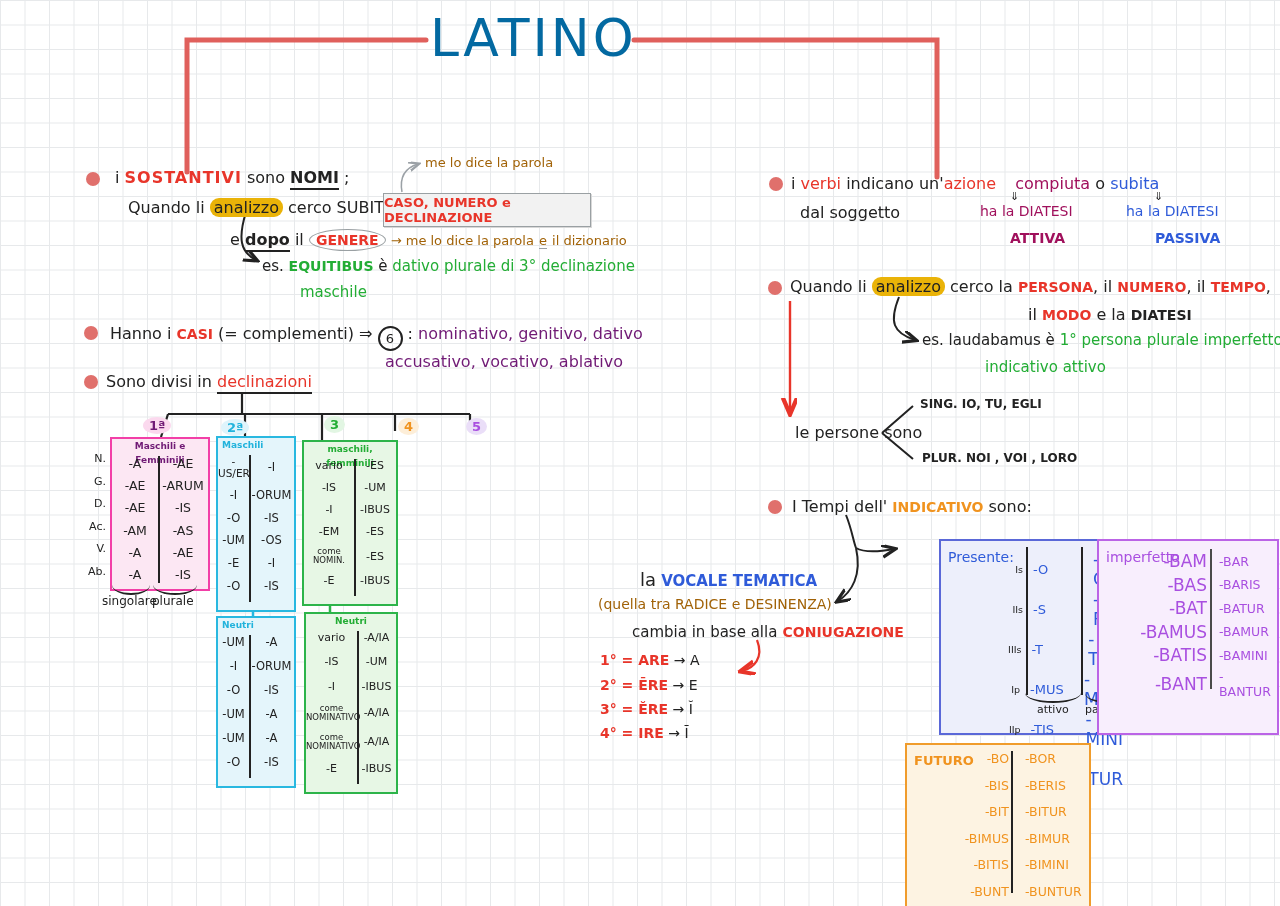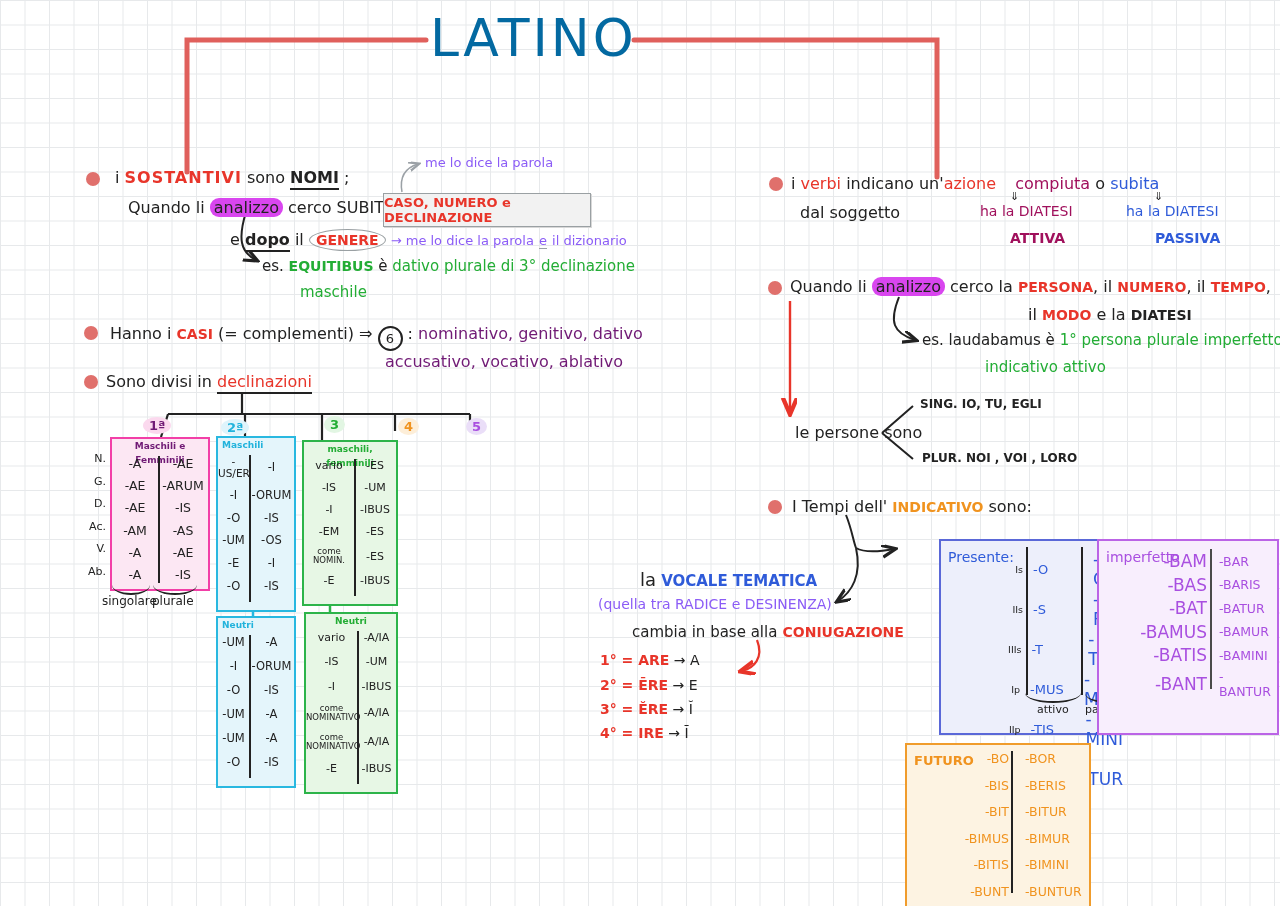--- a/index.html
+++ b/index.html
@@ -8,28 +8,28 @@
   .grid{position:absolute;inset:0;
     background-image:linear-gradient(#e7e9eb 1px,transparent 1px),
                      linear-gradient(90deg,#e7e9eb 1px,transparent 1px);
     background-size:24.5px 24.5px;}
   .abs{position:absolute;white-space:nowrap;}
   svg.overlay{position:absolute;inset:0;pointer-events:none;}
 
   
   .k{color:#222}.red{color:#e8352a}.mag{color:#701a75}
   .grn{color:#23ad35}.cyn{color:#22b3dc}.blu{color:#2f5bd9}.pur{color:#a94fe0}
-  .org{color:#f0931f}.mar{color:#a0105c}.gry{color:#8b5cf6}
+  .org{color:#f0931f}.mar{color:#a0105c}.gry{color:#a16207}
 
   .t16{font-size:16px}.t15{font-size:15px}.t14{font-size:14px}.t13{font-size:13px}
   .t12{font-size:12px}.t11{font-size:11px}
   .bold{font-weight:bold}
   .ul{border-bottom:2px solid #222;padding-bottom:1px;}
   .ulg{border-bottom:1.5px solid #9ba1a6;}
-  .hl{background:#d946ef;border-radius:9px;padding:0 4px;}
+  .hl{background:#eab308;border-radius:9px;padding:0 4px;}
 
   .title{font-size:52px;letter-spacing:3px;color:#0369a1;}
   .dot{position:absolute;width:14px;height:14px;border-radius:50%;background:#e0706c;}
 
   .graybox{position:absolute;left:383px;top:193px;width:206px;height:32px;
     background:#f2f2f2;border:1.5px solid #9aa0a3;display:flex;align-items:center;
     justify-content:center;box-shadow:1px 1px 0 #d8d8d8;}
   .circ{border:1.6px solid #9aa0a3;border-radius:50%;padding:0 6px 1px;display:inline-block;}
   .num6{display:inline-flex;width:21px;height:21px;border:2px solid #222;border-radius:50%;
     align-items:center;justify-content:center;font-size:13px;vertical-align:-4px;}

